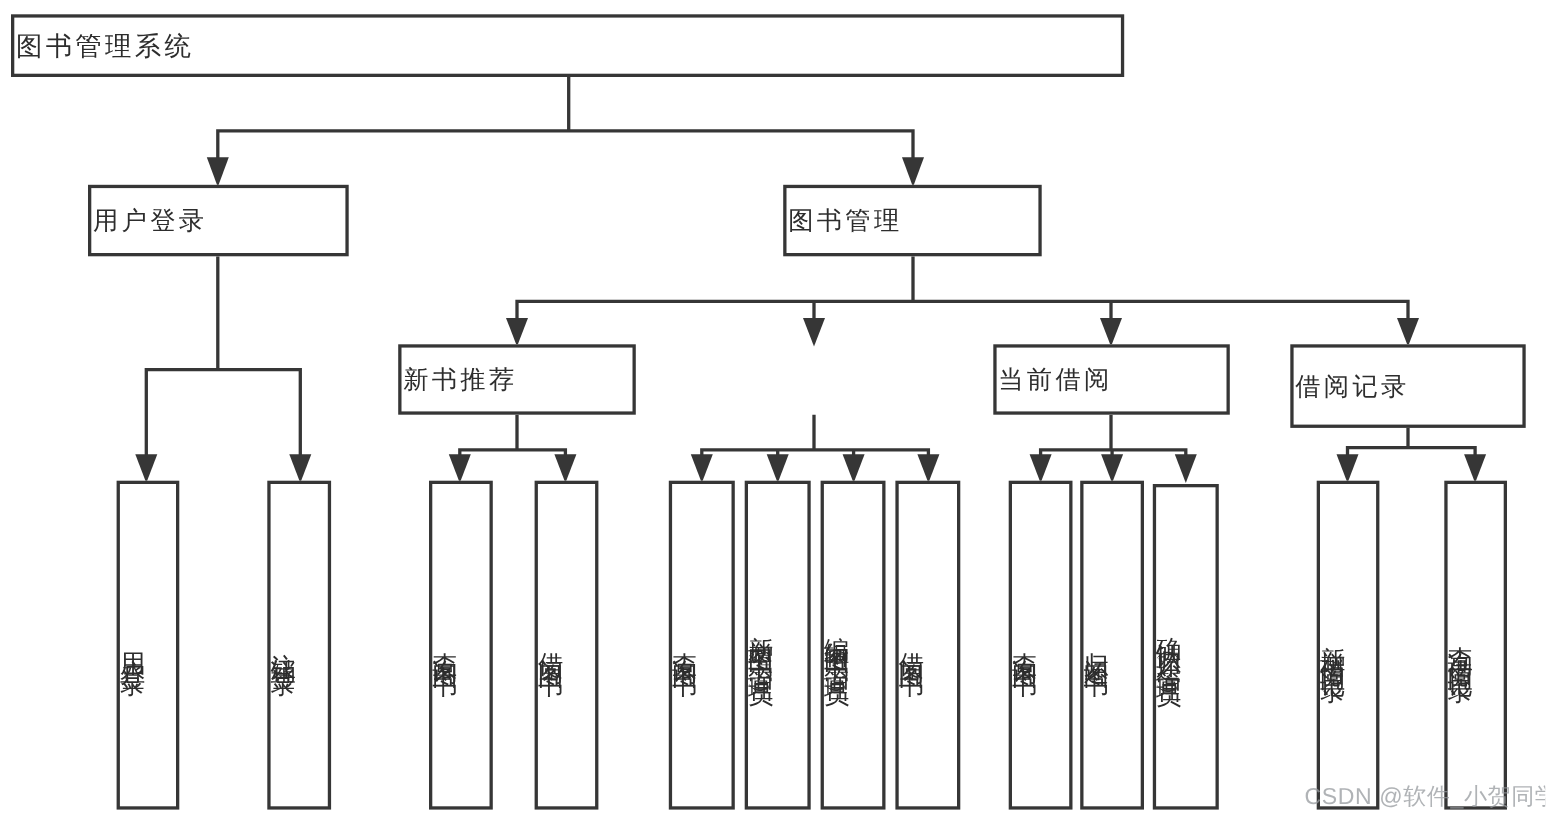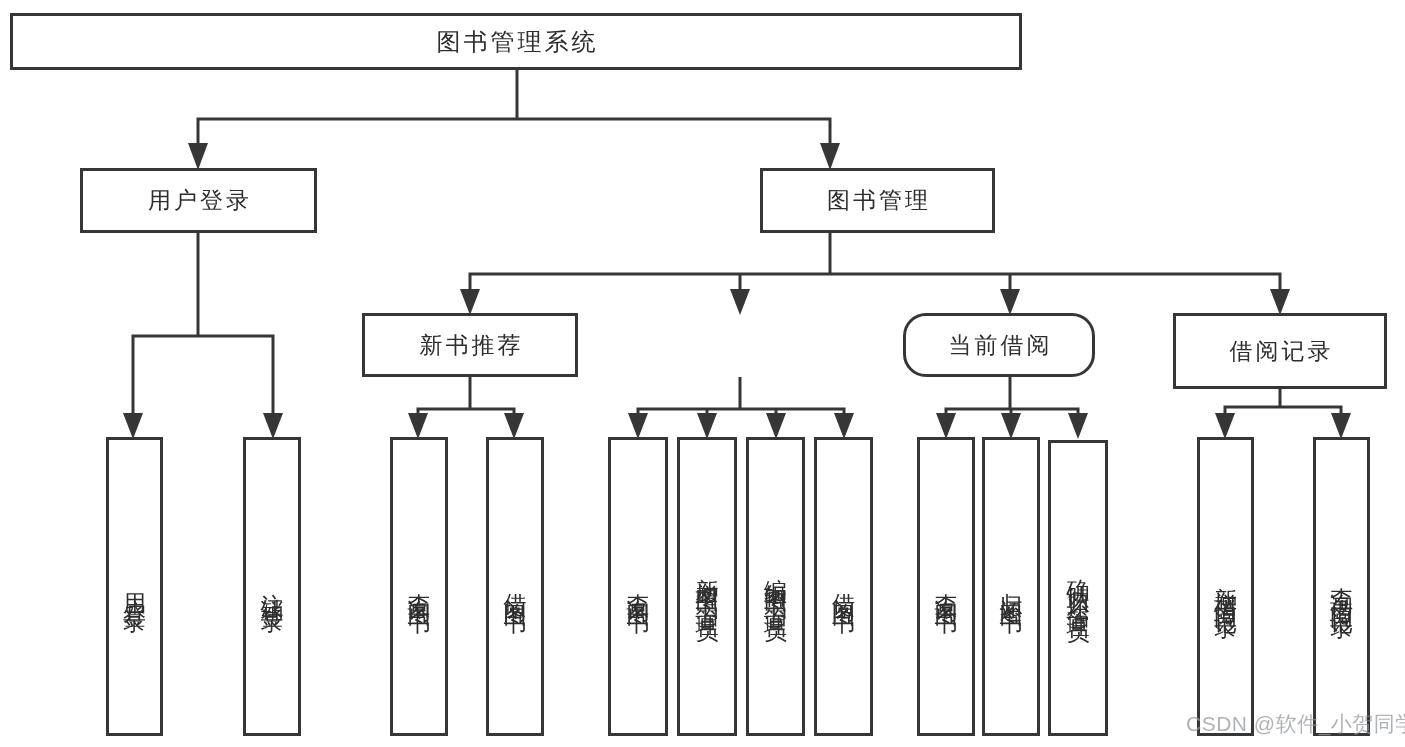--- a/index.html
+++ b/index.html
@@ -17,21 +17,20 @@
     width: 1405px; height: 747px;
     z-index: 1;
   }
   .node {
     position: absolute;
     box-sizing: border-box;
     border: 3px solid #363636;
     background: #ffffff;
     display: flex;
     align-items: center;
-    justify-content: center;
     color: #2d2d2d;
     z-index: 2;
   }
   .hnode { font-size: 23px; letter-spacing: 3px; }
   .hnode .lbl { transform: translateX(1.5px); white-space: nowrap; }
   .root-node { font-size: 24px; }
   .leaf { z-index: 2; }
   .vtext {
     writing-mode: vertical-rl;
     text-orientation: mixed;
@@ -99,28 +98,28 @@
     </g>
   </svg>
 
   <div class="node hnode root-node" style="left:10px; top:13px; width:1012px; height:57px;">
     <span class="lbl">图书管理系统</span>
   </div>
 
   <div class="node hnode" style="left:80px; top:168px; width:237px; height:65px;">
     <span class="lbl">用户登录</span>
   </div>
-  <div class="node hnode" style="left:712px; top:168px; width:235px; height:65px;margin-left:48px;">
+  <div class="node hnode" style="left:712px; top:168px; width:235px; height:65px;">
     <span class="lbl">图书管理</span>
   </div>
 
   <div class="node hnode" style="left:362px; top:313px; width:216px; height:64px;">
     <span class="lbl">新书推荐</span>
   </div>
-  <div class="node hnode" style="left:903px; top:313px; width:192px; height:64px;border-radius:23px;">
+  <div class="node hnode" style="left:903px; top:313px; width:215px; height:64px;">
     <span class="lbl">当前借阅</span>
   </div>
   <div class="node hnode" style="left:1173px; top:313px; width:214px; height:76px;">
     <span class="lbl">借阅记录</span>
   </div>
 
   <div class="node leaf" style="left:106px; top:437px; width:57px; height:299px;">
     <span class="vtext">用户登录</span>
   </div>
   <div class="node leaf" style="left:243px; top:437px; width:58px; height:299px;">

